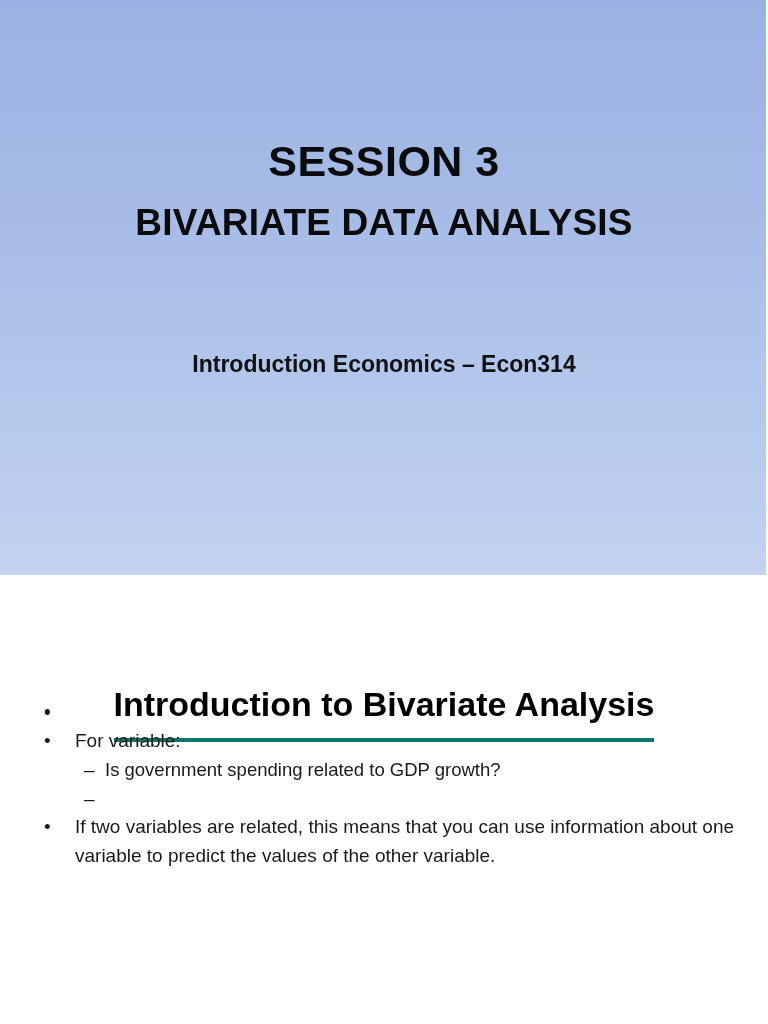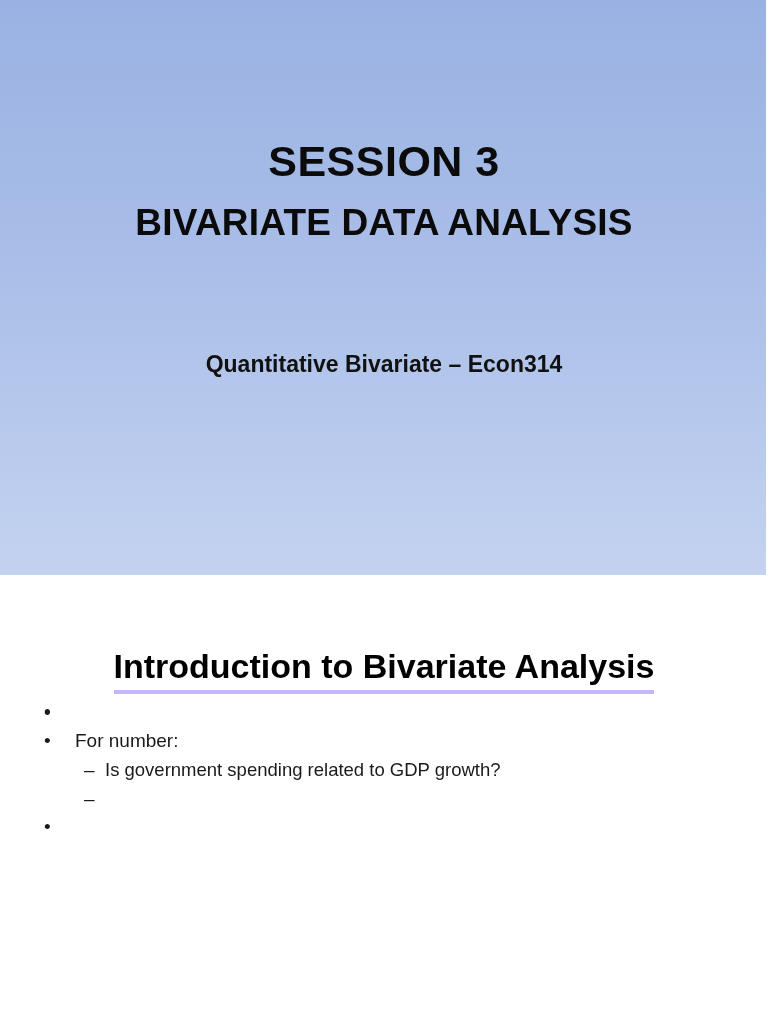--- a/index.html
+++ b/index.html
@@ -92,22 +92,23 @@
     text-align: center;
     font-family: "Liberation Sans", sans-serif;
     font-weight: bold;
     font-size: 34px;
     line-height: 42px;
     color: #000000;
     white-space: nowrap;
   }
   .content-heading .ul {
     display: inline-block;
-    border-bottom: 4px solid #c4b5fd;
-    padding-bottom: 3px;
+    border-bottom: 4px solid #0f766e;
+    padding-bottom: 13px;
+    margin-top: 38px;
   }
 
   .body-list {
     position: absolute;
     left: 0;
     top: 122px;
     width: 768px;
   }
 
   .bullet-row {
@@ -158,21 +159,21 @@
 <div id="page">
 
   <section class="slide-title">
 
     <div class="title-block">
       <span class="title-line l1">SESSION 3</span>
       <span class="title-line l2">BIVARIATE DATA ANALYSIS</span>
     </div>
 
     <div class="subtitle-block">
-      <span class="subtitle-line">Quantitative Bivariate – Econ314</span>
+      <span class="subtitle-line">Introduction Economics – Econ314</span>
     </div>
 
   </section>
 
   <section class="slide-content">
 
     <h1 class="content-heading"><span class="ul">Introduction to Bivariate Analysis</span></h1>
 
     <div class="body-list">
 
@@ -181,35 +182,36 @@
       </div>
 
       <div class="bullet-row">
         <span class="marker">•</span>
       </div>
 
       <div class="spacer"></div>
 
       <div class="bullet-row">
         <span class="marker">•</span>
-        <span class="btext">For number:</span>
+        <span class="btext">For variable:</span>
       </div>
 
       <div class="bullet-row sub">
         <span class="marker">–</span>
         <span class="btext">Is government spending related to GDP growth?</span>
       </div>
 
       <div class="bullet-row sub">
         <span class="marker">–</span>
       </div>
 
       <div class="spacer"></div>
 
       <div class="bullet-row">
         <span class="marker">•</span>
+        <span class="btext">If two variables are related, this means that you can use information about one variable to predict the values of the other variable.</span>
       </div>
 
     </div>
 
   </section>
 
 </div>
 
 </body></html>

